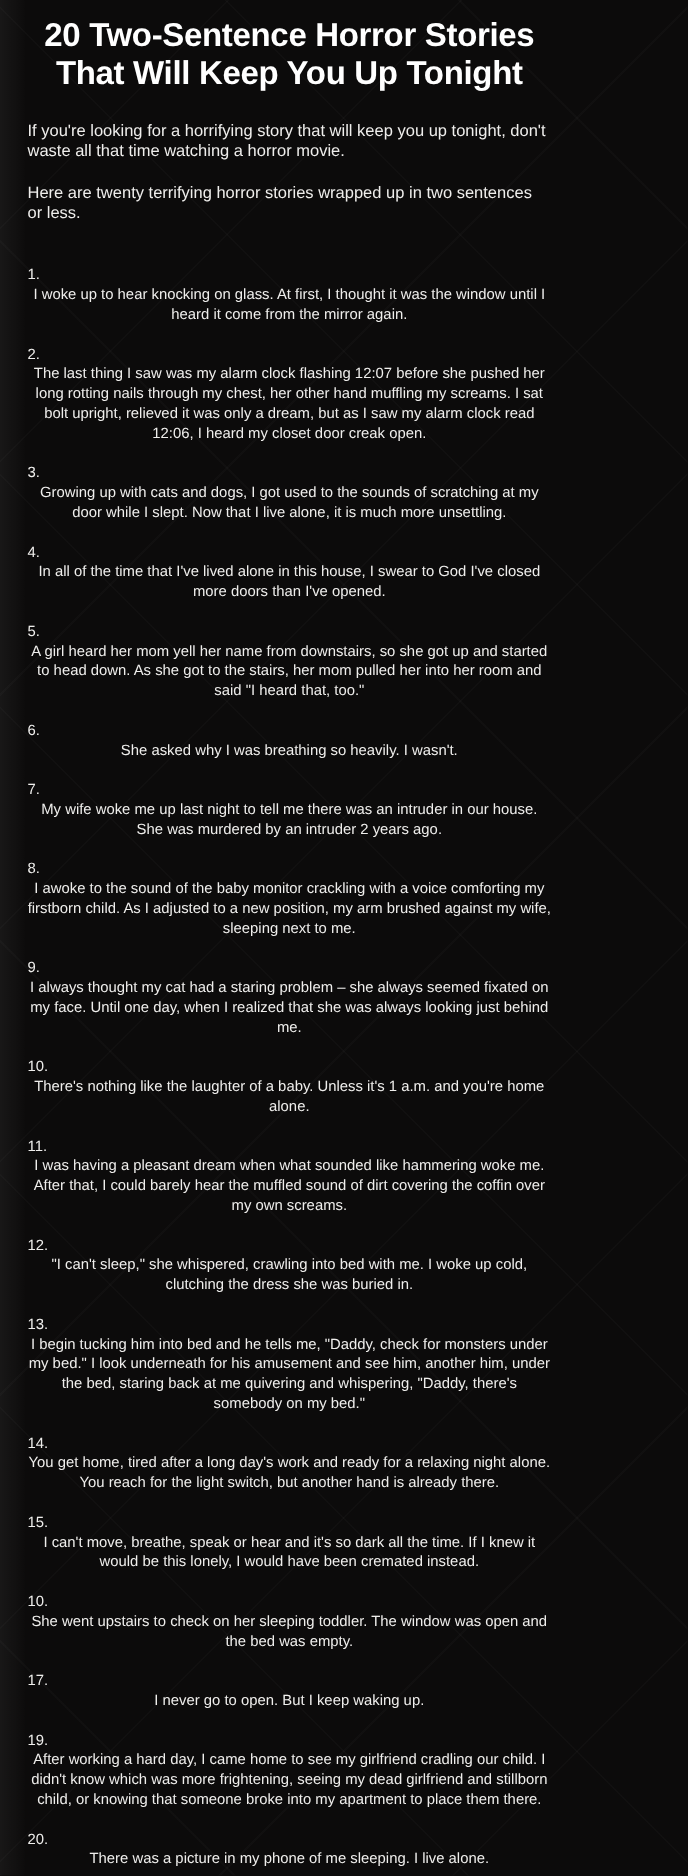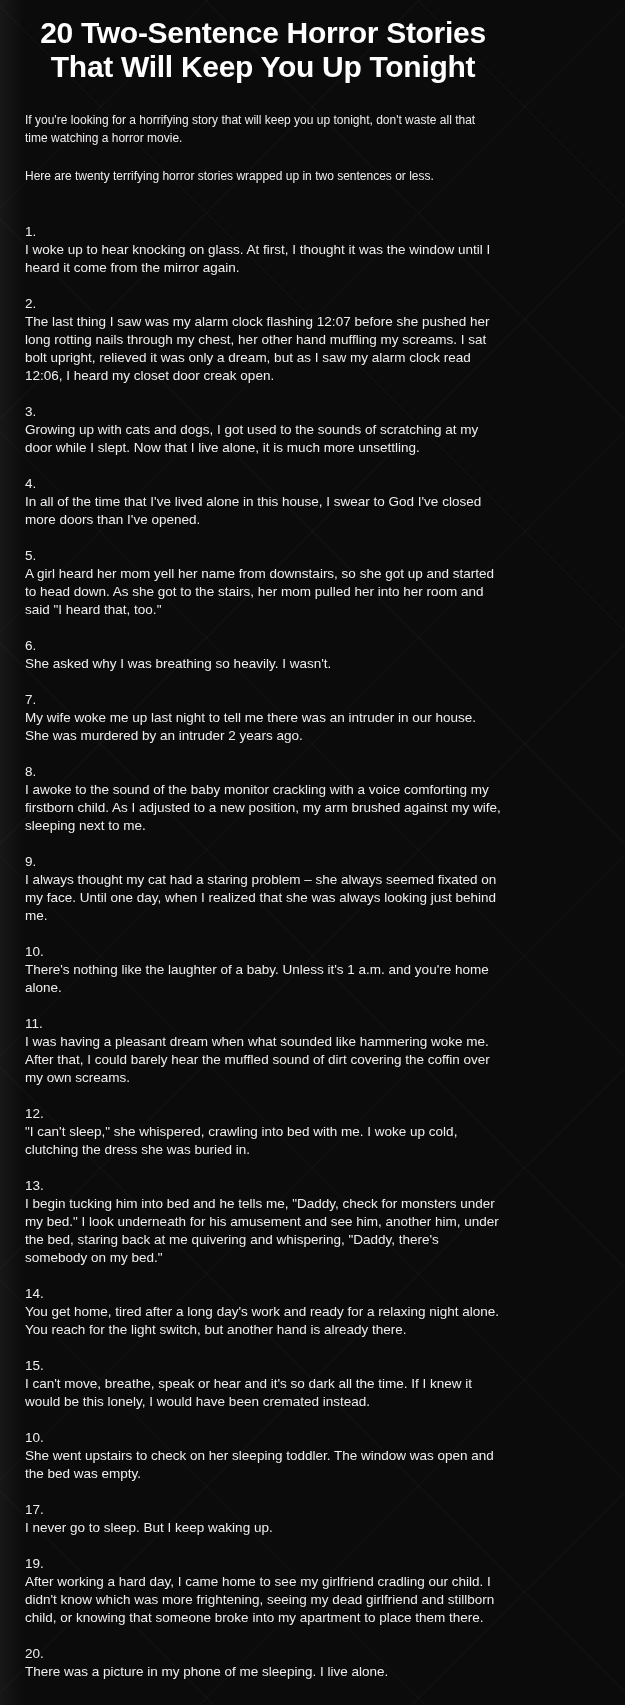--- a/index.html
+++ b/index.html
@@ -25,32 +25,32 @@
     color: #ffffff;
     font-size: 30px;
     line-height: 34px;
     font-weight: bold;
     text-align: center;
     letter-spacing: -0.3px;
   }
   h1.page-title span { display: block; }
   .intro-paragraph {
     margin: 0 0 20px 0;
-    font-size: 12px;
+    font-size: 15px;
     line-height: 18px;
   }
   .intro-paragraph.last { margin-bottom: 38px; }
   .story {
     margin: 0 0 18px 0;
     font-size: 13.5px;
     line-height: 18px;
   }
   .story:last-child { margin-bottom: 0; }
   .story-number { display: block; }
-  .story-text { display: block; }
+  .story-text { display: block; text-align: center; }
 </style>
 </head>
 <body>
 
 <div class="content">
 
   <h1 class="page-title">
     <span>20 Two-Sentence Horror Stories</span>
     <span>That Will Keep You Up Tonight</span>
   </h1>
@@ -133,21 +133,21 @@
     <span class="story-text">I can't move, breathe, speak or hear and it's so dark all the time. If I knew it would be this lonely, I would have been cremated instead.</span>
   </section>
 
   <section class="story">
     <span class="story-number">10.</span>
     <span class="story-text">She went upstairs to check on her sleeping toddler. The window was open and the bed was empty.</span>
   </section>
 
   <section class="story">
     <span class="story-number">17.</span>
-    <span class="story-text">I never go to sleep. But I keep waking up.</span>
+    <span class="story-text">I never go to open. But I keep waking up.</span>
   </section>
 
 
   <section class="story">
     <span class="story-number">19.</span>
     <span class="story-text">After working a hard day, I came home to see my girlfriend cradling our child. I didn't know which was more frightening, seeing my dead girlfriend and stillborn child, or knowing that someone broke into my apartment to place them there.</span>
   </section>
 
   <section class="story">
     <span class="story-number">20.</span>

